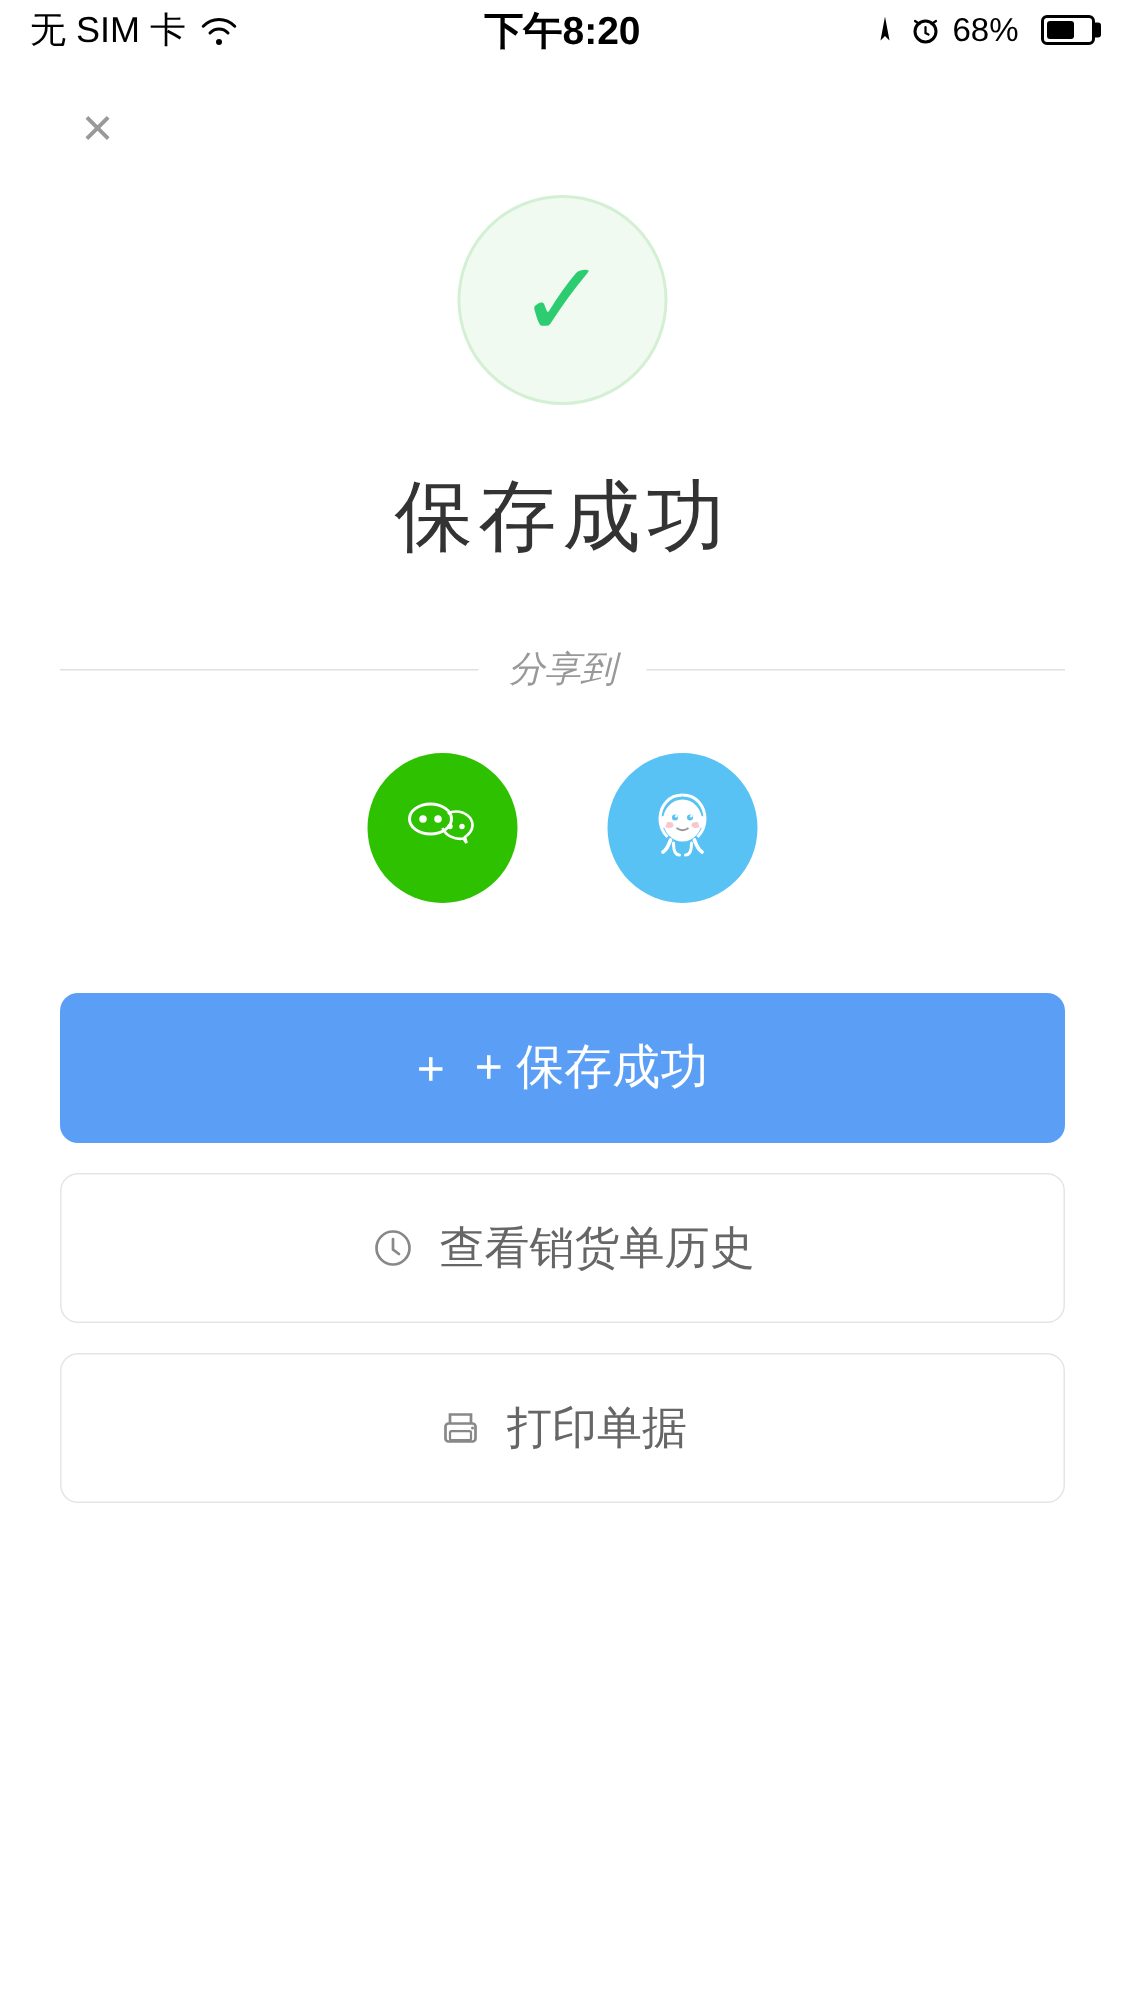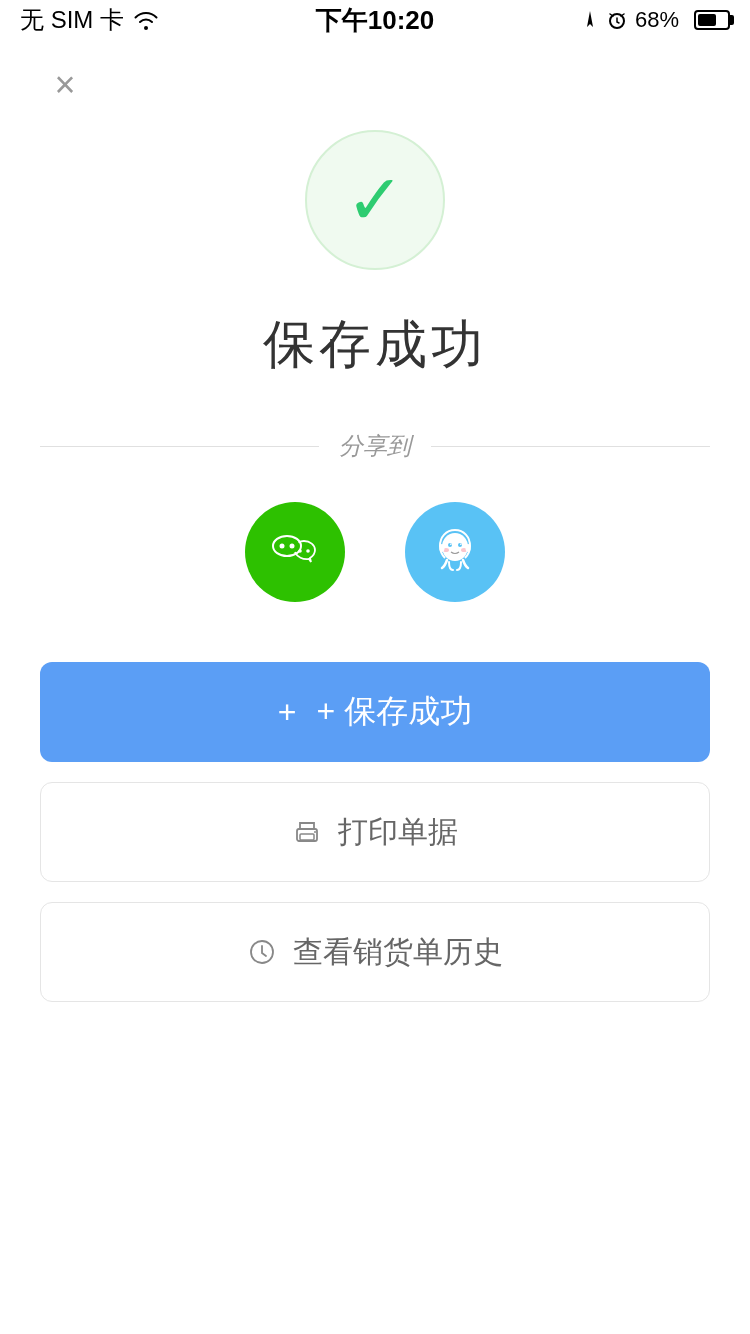--- a/index.html
+++ b/index.html
@@ -222,21 +222,21 @@
 
 <div class="status-bar">
   <div class="status-left">
     <span>无 SIM 卡</span>
     <svg class="wifi-icon" viewBox="0 0 28 20" fill="none" xmlns="http://www.w3.org/2000/svg">
       <path d="M14 16a2 2 0 100 4 2 2 0 000-4z" fill="#000"></path>
       <path d="M8 12c1.6-1.6 3.8-2.6 6-2.6s4.4 1 6 2.6" stroke="#000" stroke-width="2" stroke-linecap="round" fill="none"></path>
       <path d="M3.5 7.5C6.3 4.7 10 3 14 3s7.7 1.7 10.5 4.5" stroke="#000" stroke-width="2" stroke-linecap="round" fill="none"></path>
     </svg>
   </div>
-  <div class="status-center">下午10:20</div>
+  <div class="status-center">下午8:20</div>
   <div class="status-right">
 
     <svg width="18" height="20" viewBox="0 0 18 20" fill="none">
       <path d="M9 1l3 16-3-3-3 3L9 1z" fill="#000"></path>
     </svg>
 
     <svg width="20" height="20" viewBox="0 0 20 20" fill="none">
       <circle cx="10" cy="11" r="7" stroke="#000" stroke-width="2" fill="none"></circle>
       <path d="M10 8v4l2 1" stroke="#000" stroke-width="1.5" stroke-linecap="round"></path>
       <path d="M3 4l3 2M17 4l-3 2" stroke="#000" stroke-width="1.5" stroke-linecap="round"></path>
@@ -310,30 +310,30 @@
 
   <div class="buttons-section">
 
     <button class="btn btn-primary">
       <span style="font-size:32px;">+</span>
       <span style="font-size:32px;margin-left:4px;">+ 保存成功</span>
     </button>
 
     <button class="btn btn-secondary">
       <svg width="30" height="30" viewBox="0 0 30 30" fill="none">
+        <circle cx="15" cy="15" r="11" stroke="#888" stroke-width="1.8" fill="none"></circle>
+        <path d="M15 9v7l4 3" stroke="#888" stroke-width="1.8" stroke-linecap="round"></path>
+      </svg>
+      <span>查看销货单历史</span>
+    </button>
+
+    <button class="btn btn-secondary">
+      <svg width="30" height="30" viewBox="0 0 30 30" fill="none">
         <rect x="5" y="12" width="20" height="12" rx="2" stroke="#888" stroke-width="1.8" fill="none"></rect>
         <path d="M8 12V6h14v6" stroke="#888" stroke-width="1.8" fill="none"></path>
         <rect x="8" y="17" width="14" height="6" rx="1" stroke="#888" stroke-width="1.5" fill="none"></rect>
         <circle cx="23" cy="15" r="1" fill="#888"></circle>
       </svg>
       <span>打印单据</span>
     </button>
-
-    <button class="btn btn-secondary">
-      <svg width="30" height="30" viewBox="0 0 30 30" fill="none">
-        <circle cx="15" cy="15" r="11" stroke="#888" stroke-width="1.8" fill="none"></circle>
-        <path d="M15 9v7l4 3" stroke="#888" stroke-width="1.8" stroke-linecap="round"></path>
-      </svg>
-      <span>查看销货单历史</span>
-    </button>
   </div>
 
 </div>
 
 </body></html>

